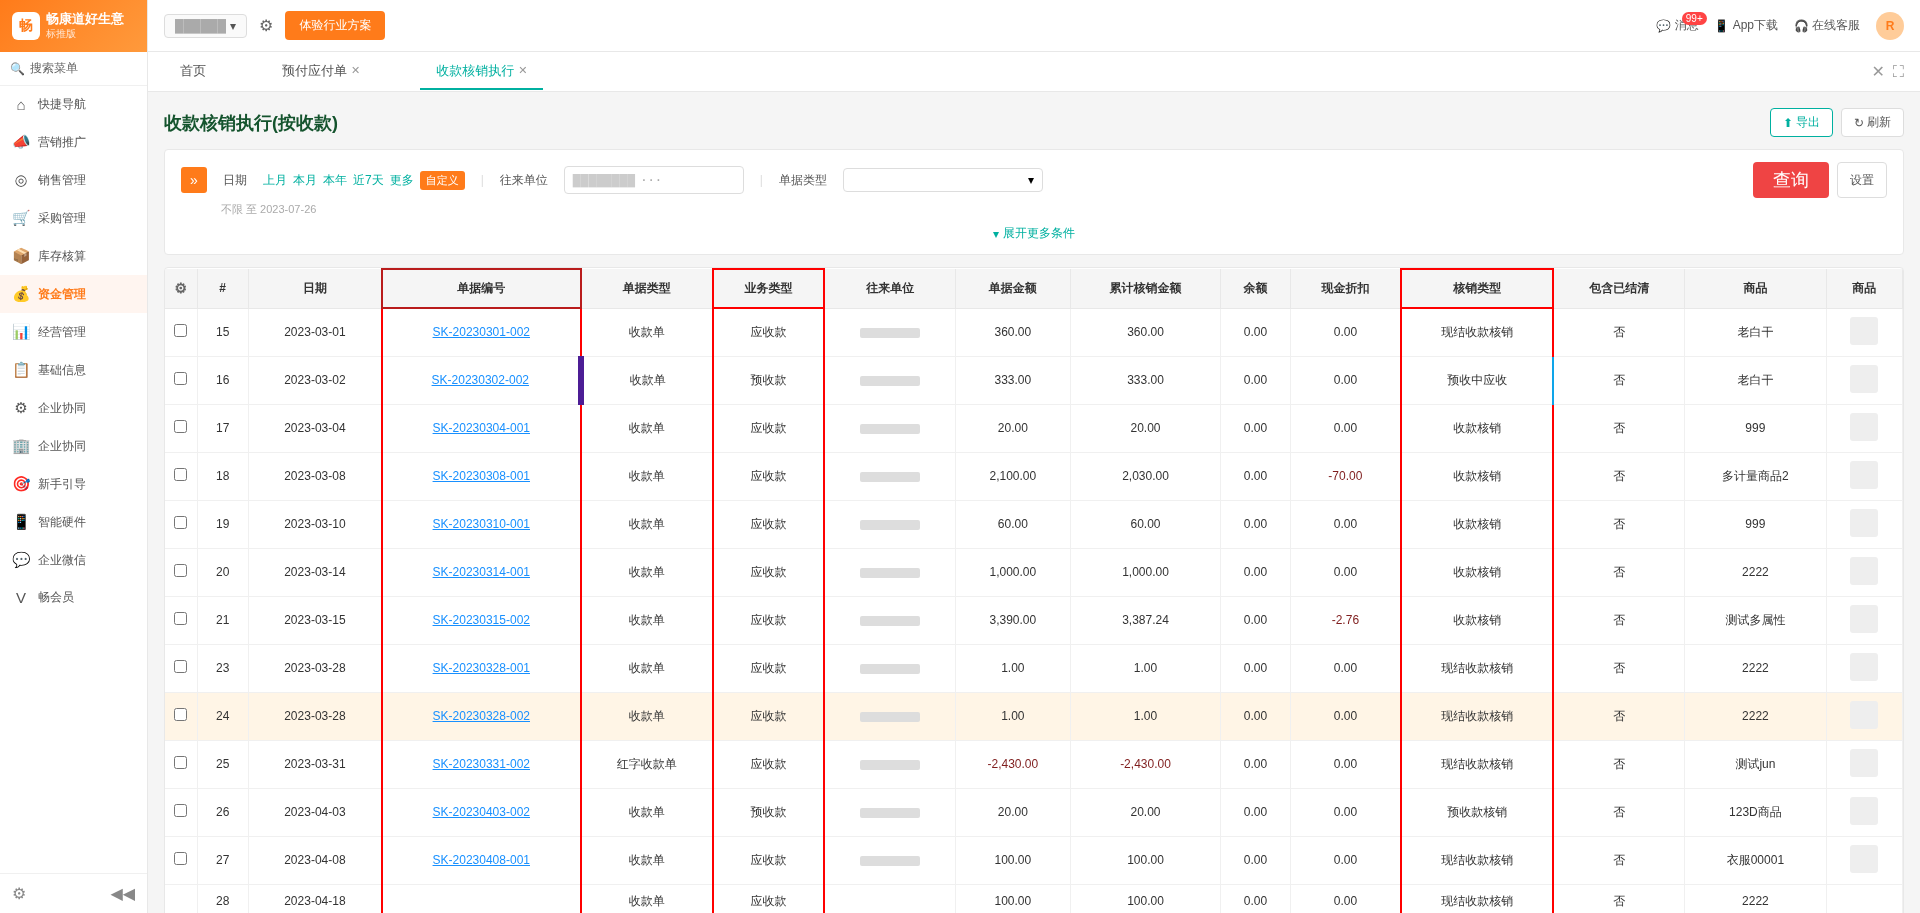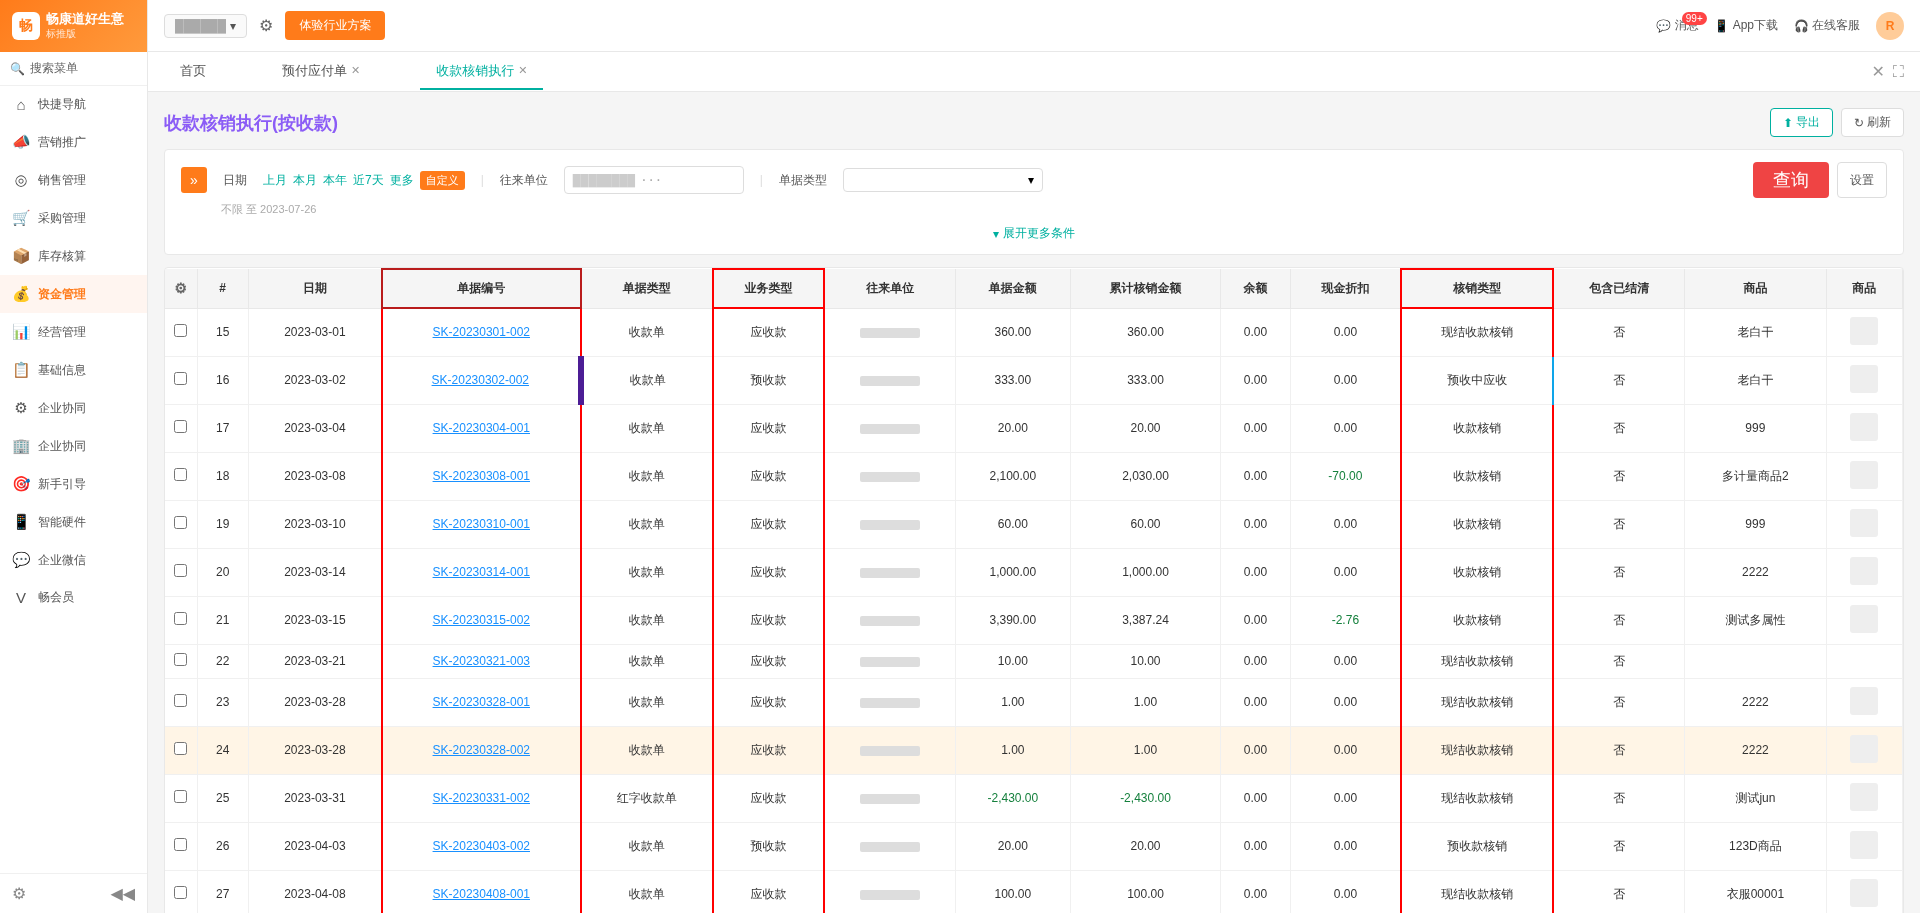--- a/index.html
+++ b/index.html
@@ -102,21 +102,21 @@
     .tab-close { font-size: 11px; color: #999; cursor: pointer; }
     .tabs-right { margin-left: auto; display: flex; gap: 8px; }
     .tabs-btn { background: none; border: none; cursor: pointer; color: #999; font-size: 16px; }
 
     
     .content { flex: 1; overflow: auto; padding: 16px; background: #f5f5f5; }
     .page-title-row {
       display: flex; align-items: center; justify-content: space-between;
       margin-bottom: 12px;
     }
-    .page-title { font-size: 18px; font-weight: bold; color: #8b5cf6; }
+    .page-title { font-size: 18px; font-weight: bold; color: #14532d; }
     .page-actions { display: flex; gap: 8px; }
     .btn-export {
       border: 1px solid #00b0a0; color: #00b0a0; background: #fff;
       border-radius: 4px; padding: 5px 12px; cursor: pointer; font-size: 12px;
       display: flex; align-items: center; gap: 3px;
     }
     .btn-refresh {
       border: 1px solid #ddd; color: #555; background: #fff;
       border-radius: 4px; padding: 5px 12px; cursor: pointer; font-size: 12px;
       display: flex; align-items: center; gap: 3px;
@@ -190,21 +190,21 @@
     td {
       padding: 8px 8px;
       text-align: center;
       color: #333;
       border-bottom: 1px solid #f0f0f0;
       border-right: 1px solid #f0f0f0;
       white-space: nowrap;
     }
     tr.highlighted td { background: #fff5e6; }
     .link-text { color: #1890ff; cursor: pointer; text-decoration: underline; }
-    .red-text { color: #15803d; }
+    .red-text { color: #7f1d1d; }
     .col-settings { width: 32px; text-align: center; }
     .gear-icon { cursor: pointer; color: #666; font-size: 14px; }
   </style>
 </head>
 <body>
 
 <div class="sidebar">
   <div class="sidebar-logo">
     <div class="sidebar-logo-icon">畅</div>
     <div>
@@ -554,41 +554,20 @@
     <td class="red-text">-2.76</td>
     <td style="border-left:2px solid #ff0000;border-right:2px solid #ff0000;">收款核销</td>
     <td>否</td>
     <td>测试多属性</td>
     <td>
       <div style="width:28px;height:28px;background:#eee;border-radius:3px;display:inline-block;"></div>
     </td>
   </tr>
               <tr>
     <td><input type="checkbox" style="margin: 0px;"></td>
-    <td>22</td>
-    <td>2023-03-21</td>
-    <td style="border-left:2px solid #ff0000;border-right:2px solid #ff0000;">
-      <span class="link-text">SK-20230321-003</span>
-    </td>
-    <td>收款单</td>
-    <td style="border-left:2px solid #ff0000;border-right:2px solid #ff0000;">应收款</td>
-    <td><span style="display:inline-block;width:60px;height:10px;background:#ddd;border-radius:2px;vertical-align:middle;"></span></td>
-    <td class="">10.00</td>
-    <td class="">10.00</td>
-    <td>0.00</td>
-    <td class="">0.00</td>
-    <td style="border-left:2px solid #ff0000;border-right:2px solid #ff0000;">现结收款核销</td>
-    <td>否</td>
-    <td></td>
-    <td>
-      
-    </td>
-  </tr>
-              <tr>
-    <td><input type="checkbox" style="margin: 0px;"></td>
     <td>23</td>
     <td>2023-03-28</td>
     <td style="border-left:2px solid #ff0000;border-right:2px solid #ff0000;">
       <span class="link-text">SK-20230328-001</span>
     </td>
     <td>收款单</td>
     <td style="border-left:2px solid #ff0000;border-right:2px solid #ff0000;">应收款</td>
     <td><span style="display:inline-block;width:60px;height:10px;background:#ddd;border-radius:2px;vertical-align:middle;"></span></td>
     <td class="">1.00</td>
     <td class="">1.00</td>

